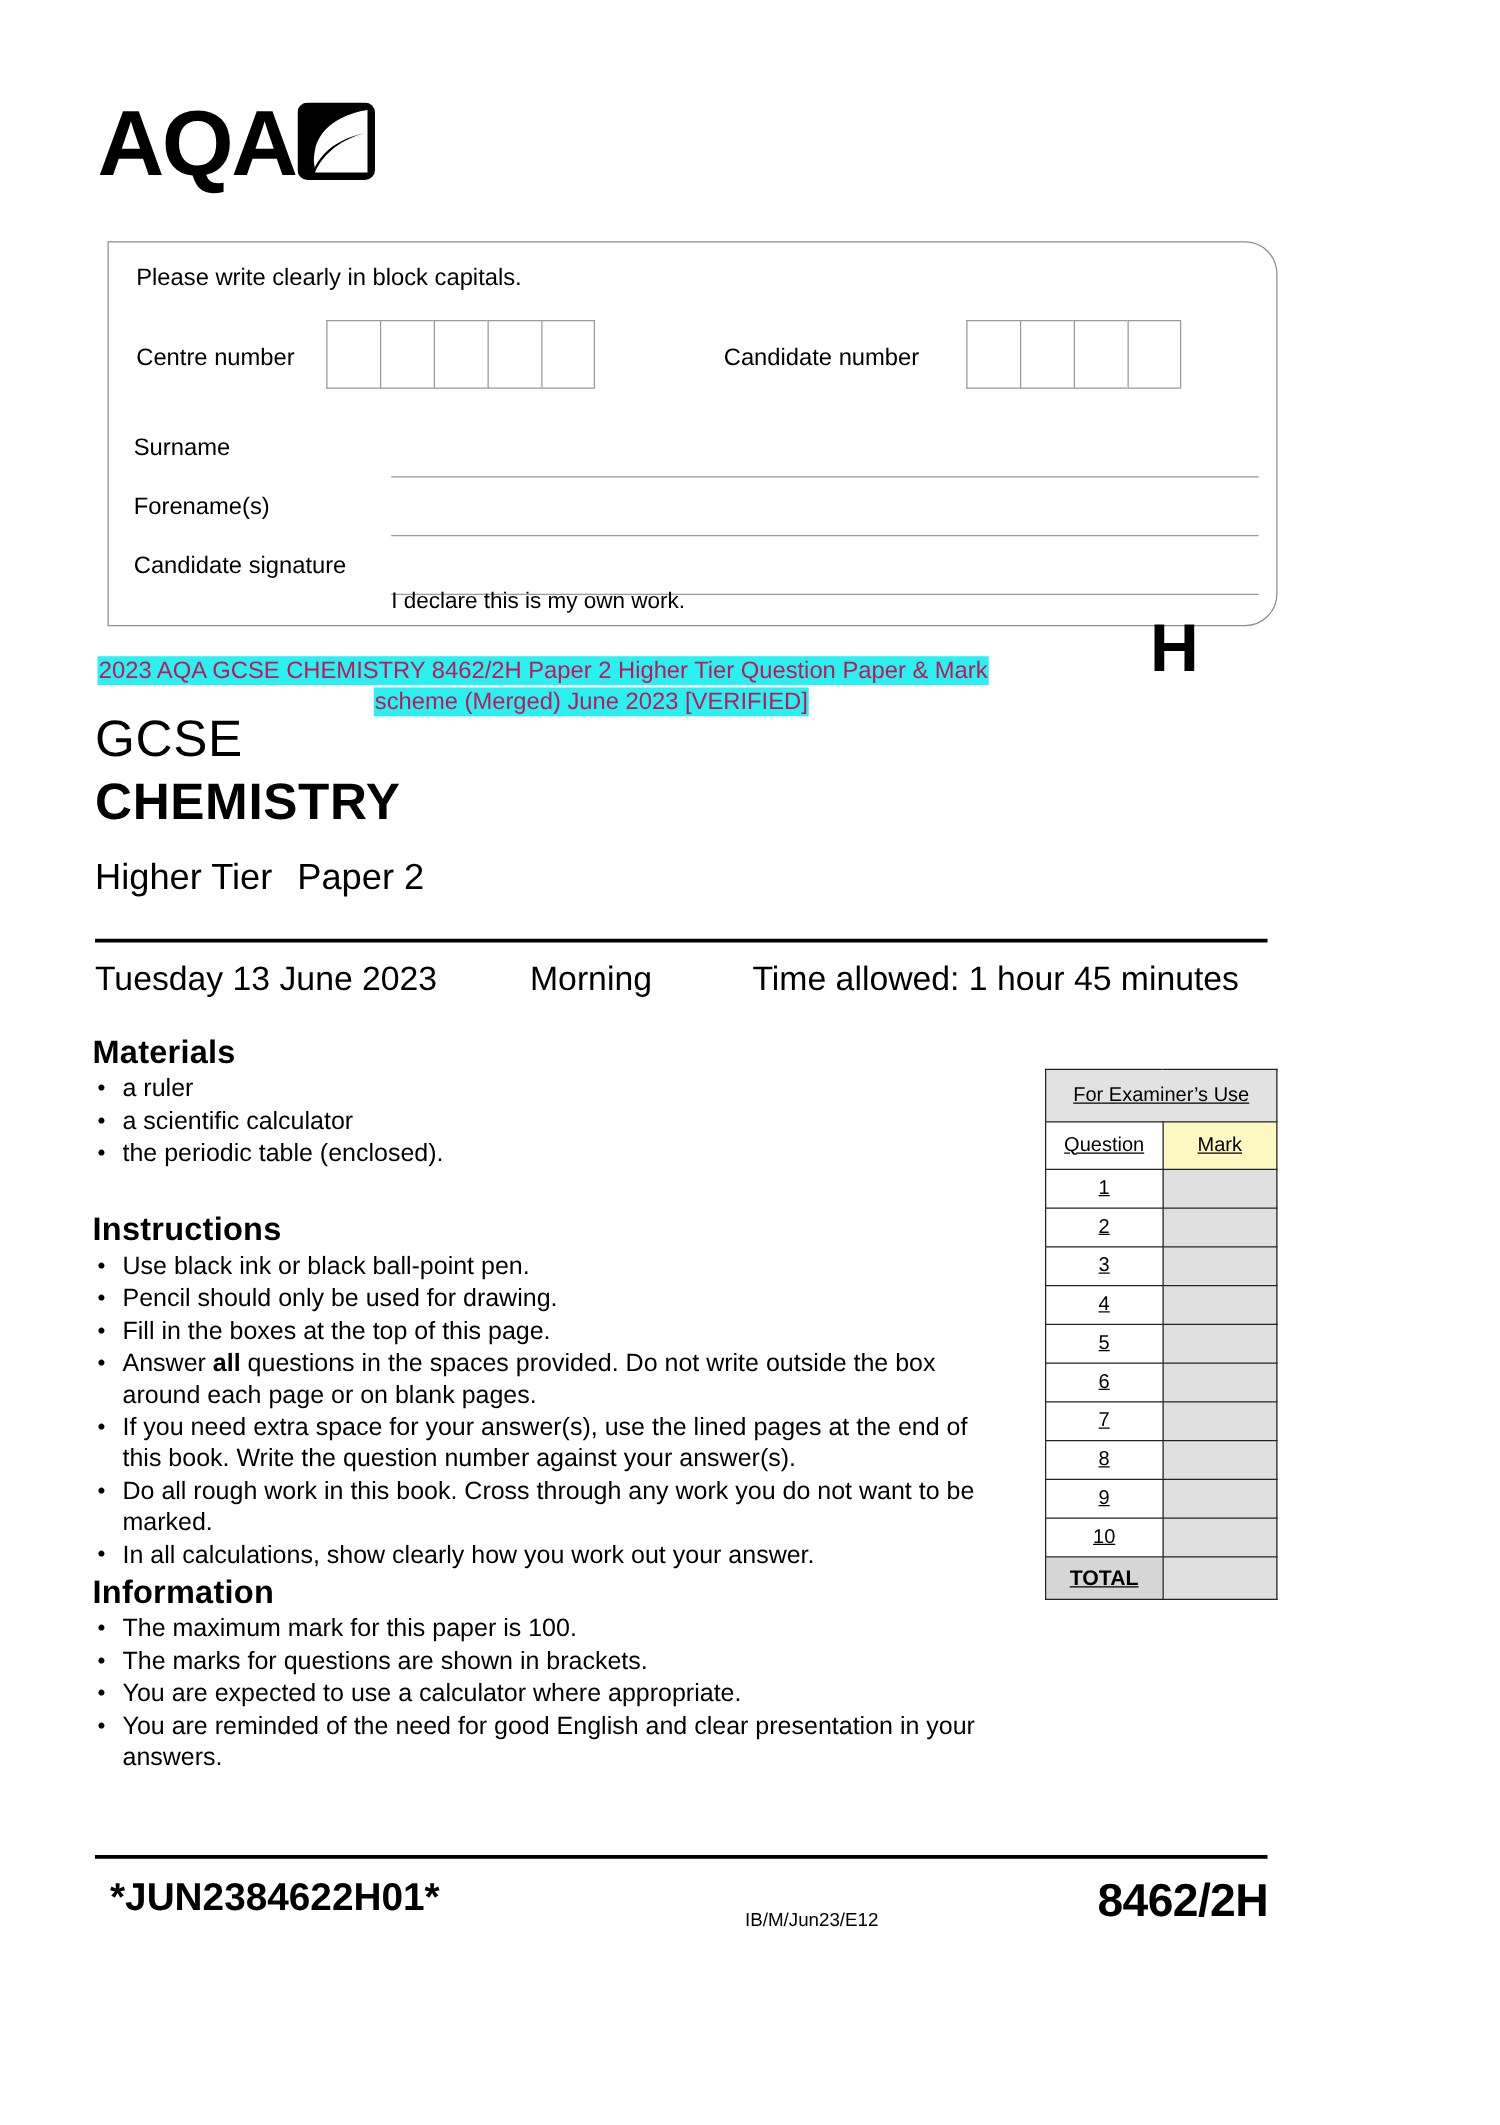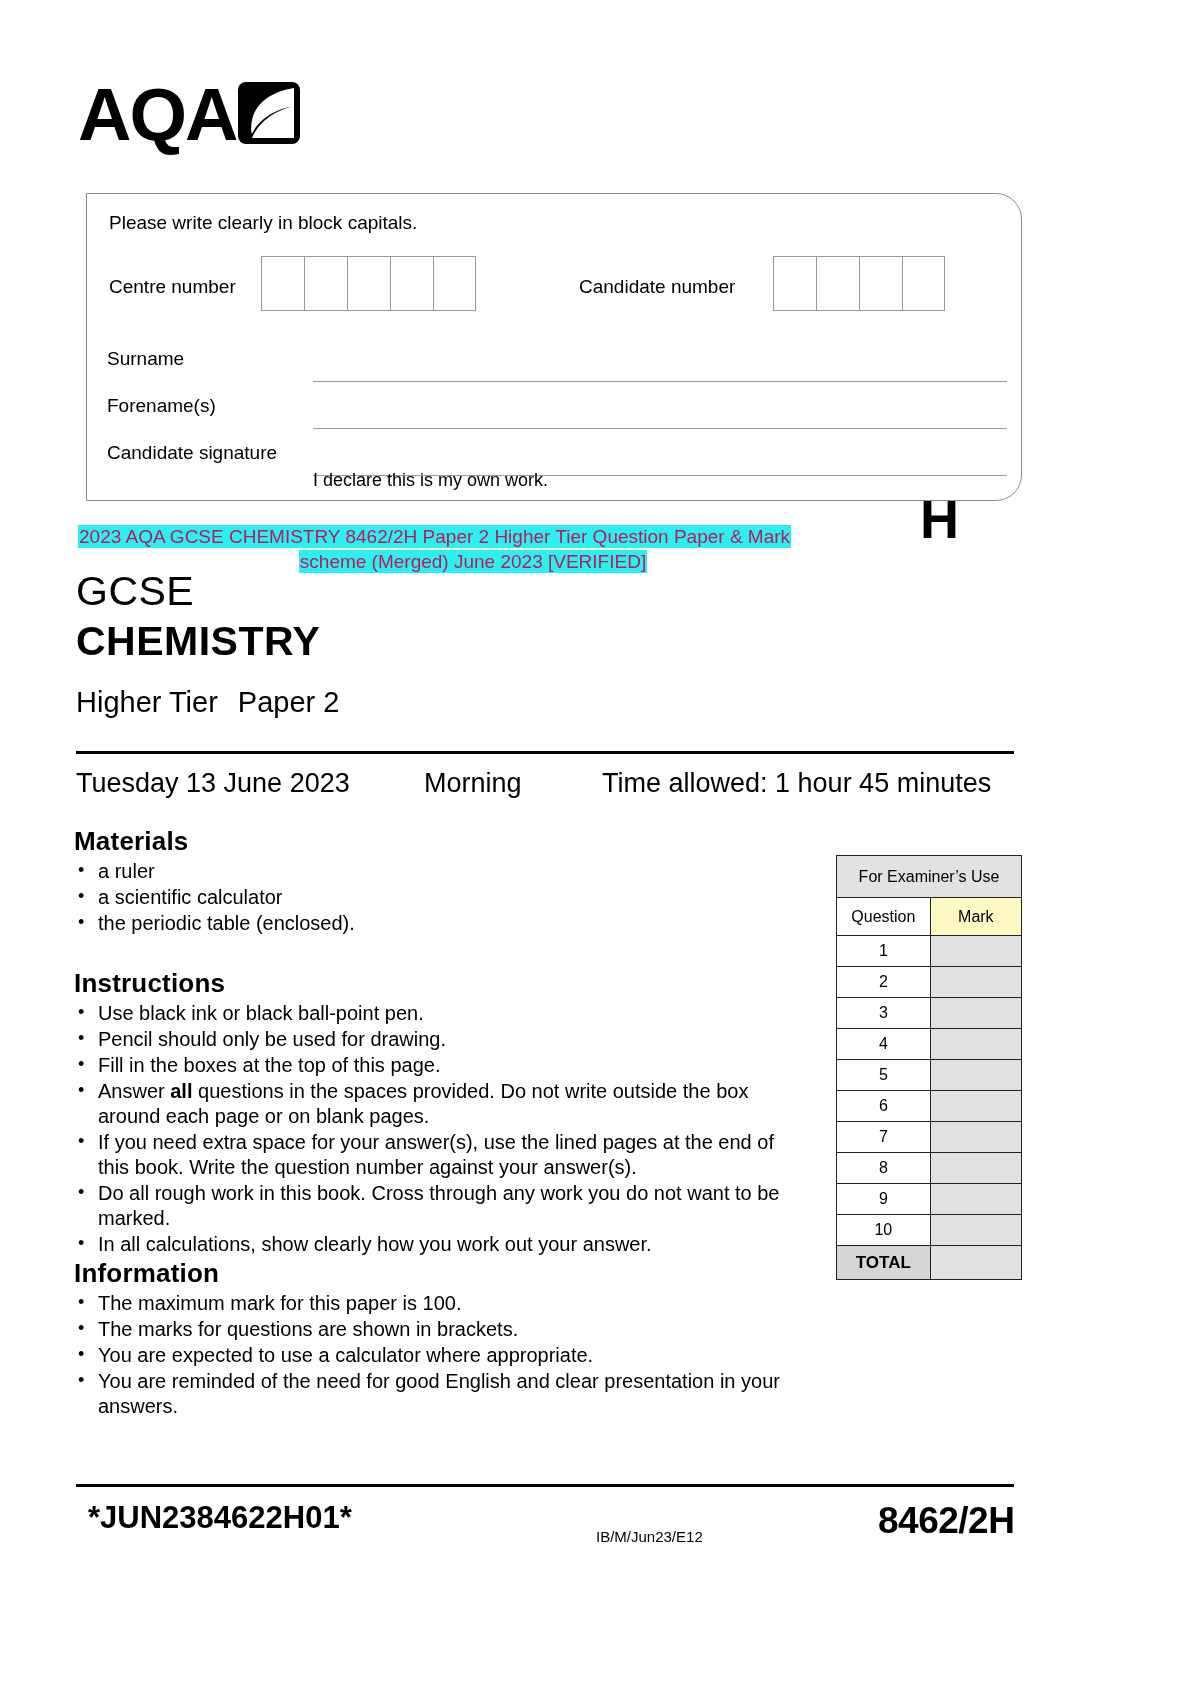--- a/index.html
+++ b/index.html
@@ -249,20 +249,21 @@
   ul.bl li b { font-weight: bold; }
 
   
   .examiner-table {
     position: absolute;
     left: 836px;
     top: 855px;
     width: 186px;
     border-collapse: collapse;
     font-size: 16px;
+    text-decoration: underline;
   }
   .examiner-table td, .examiner-table th {
     border: 1.5px solid #222;
     text-align: center;
     padding: 0;
     height: 31px;
     font-weight: normal;
     box-sizing: border-box;
   }
   .examiner-table .hdr-span {

